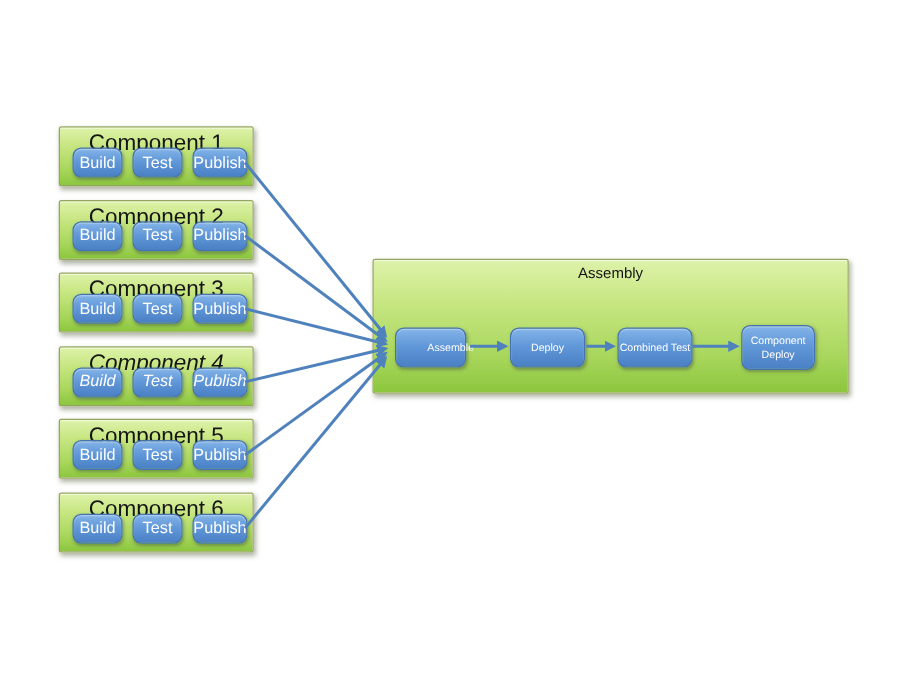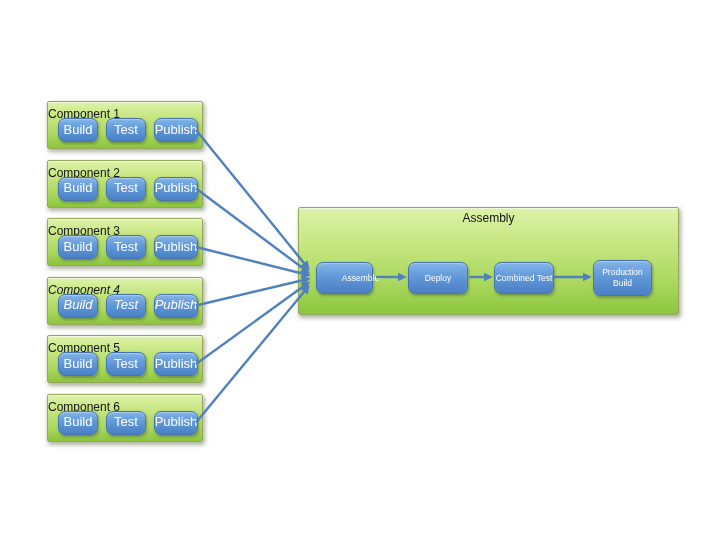--- a/index.html
+++ b/index.html
@@ -13,21 +13,21 @@
   .green-box {
     position: absolute;
     background: linear-gradient(180deg, #ddf2aa 0%, #c9e784 30%, #a9d75d 72%, #8cc63e 100%);
     border: 1px solid #96a65e;
     border-radius: 2px;
     box-shadow: 1.5px 2.5px 4px rgba(110,120,90,0.55), inset 0 1px 0 rgba(255,255,255,0.55);
   }
   .comp-box { left: 47px; width: 156px; height: 48px; z-index: 1; }
   .comp-title {
     position: absolute; top: 5px; left: 0; width: 100%;
-    font-size: 12px; line-height: 15px; color: #141414;
+    text-align: center; font-size: 18px; line-height: 15px; color: #141414;
     white-space: nowrap;
   }
   .pill {
     position: absolute; display: flex; align-items: center; justify-content: center;
     text-align: center; color: #ffffff;
     background: linear-gradient(180deg, #83b3e8 0%, #6097d8 48%, #4a80c4 100%);
     border: 1px solid #4473b0; border-radius: 7px;
     box-shadow: 1px 1.5px 2.5px rgba(80,95,70,0.5), inset 0 1px 1px rgba(255,255,255,0.35);
     font-size: 13px; line-height: 1.25;
   }
@@ -99,17 +99,17 @@
         <div class="pill comp-pill" style="left: 106px; width: 44px;">Publish</div>
       </div>
     </div>
 
   <section class="green-box assembly-box">
     <div class="assembly-title">Assembly</div>
     <div id="assembly-steps">
         <div class="pill asm-pill" style="left: 17px; top: 54px; width: 57px; height: 32px; padding-left: 32px;">Assemble</div>
         <div class="pill asm-pill" style="left: 109px; top: 54px; width: 60px; height: 32px;">Deploy</div>
         <div class="pill asm-pill" style="left: 195px; top: 54px; width: 60px; height: 32px;">Combined Test</div>
-        <div class="pill asm-pill" style="left: 294px; top: 52px; width: 59px; height: 36px;">Production Build</div>
+        <div class="pill asm-pill" style="left: 294px; top: 52px; width: 59px; height: 36px;">Component Deploy</div>
       </div>
   </section>
 
 </div>
 
 </body></html>

